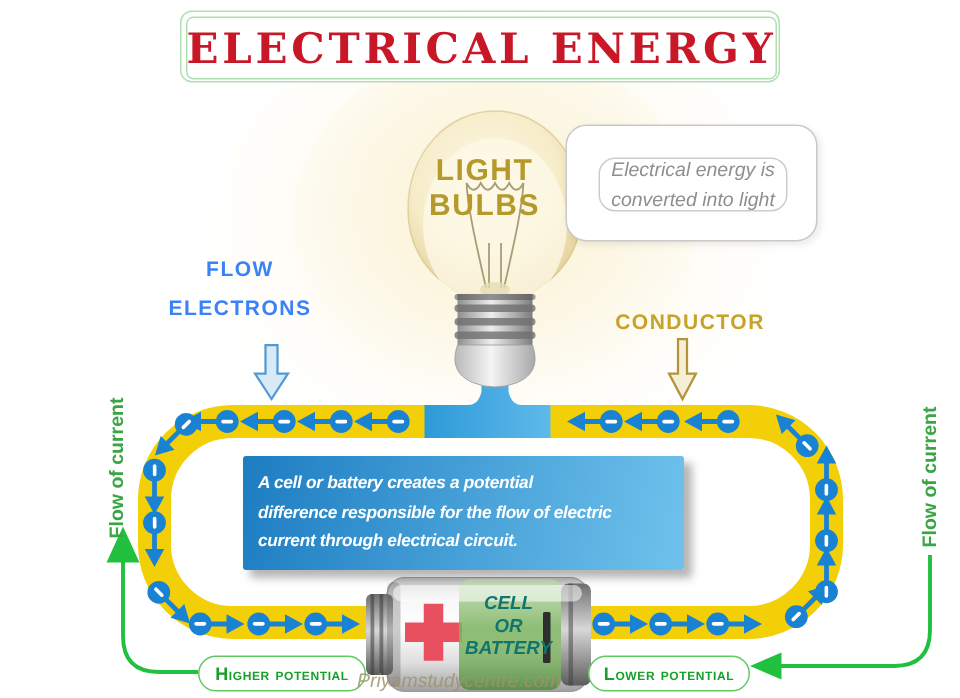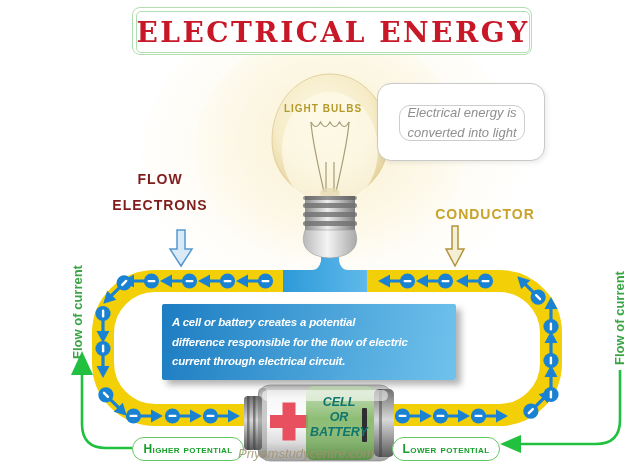--- a/index.html
+++ b/index.html
@@ -1,42 +1,42 @@
 <!DOCTYPE html>
 <html><head>
 <meta charset="utf-8">
 <style>
   html,body{margin:0;padding:0;background:#ffffff;}
   #canvas{position:relative;width:640px;height:465px;background:#ffffff;overflow:hidden;
           font-family:"Liberation Sans",sans-serif;}
   .abs{position:absolute;}
 
   
-  #title-box{left:132px;top:7px;width:400px;height:48px;background:#fff;
+  #title-box{left:120px;top:7px;width:400px;height:48px;background:#fff;
     border:1px solid #b2dfb2;border-radius:8px;padding:3px;box-sizing:border-box;}
   #title-inner{width:100%;height:100%;border:1px solid #b2dfb2;border-radius:5px;
     display:flex;align-items:center;justify-content:center;}
   #title-text{font-family:"DejaVu Serif",serif;font-weight:bold;font-size:28px;
     color:#c81828;letter-spacing:2.5px;white-space:nowrap;}
 
   
   #note-box{left:377px;top:83px;width:168px;height:78px;background:#fff;
     border:1px solid #c9c9c9;border-radius:14px;padding:21px;box-sizing:border-box;
     box-shadow:2px 2px 5px rgba(0,0,0,0.08);}
   #note-inner{width:100%;height:100%;border:1px solid #cdcdcd;border-radius:11px;
     display:flex;flex-direction:column;align-items:center;justify-content:center;}
   .note-line{font-size:13px;font-style:italic;color:#8f8f8f;line-height:20px;white-space:nowrap;}
 
   
   #light-bulbs-label{left:268px;top:103px;width:110px;text-align:center;
-    font-size:10px;font-weight:bold;letter-spacing:1px;color:#b5992a;}
-  #foe-label{left:105px;top:166px;width:110px;text-align:center;color:#7f1d1d;
+    font-size:20px;font-weight:bold;letter-spacing:1px;color:#b5992a;}
+  #foe-label{left:105px;top:166px;width:110px;text-align:center;color:#3b82f6;
     font-size:14px;font-weight:bold;letter-spacing:1px;line-height:26px;}
   #conductor-label{left:405px;top:206px;width:110px;text-align:center;color:#c9a22a;
-    font-size:14px;font-weight:bold;letter-spacing:1px;margin-left:25px;}
+    font-size:14px;font-weight:bold;letter-spacing:1px;}
   .flow-current{width:104px;height:16px;text-align:center;font-size:13px;font-weight:bold;
     color:#3aa545;transform:rotate(-90deg);white-space:nowrap;}
   #flow-current-left{left:26px;top:304px;}
   #flow-current-right{left:568px;top:310px;}
 
   
   #info-box{left:162px;top:304px;width:294px;height:76px;border-radius:2px;
     background:linear-gradient(100deg,#1d7dc2,#6fc2ec);
     box-shadow:5px 5px 6px rgba(70,70,70,0.4);
     padding:9px 10px;box-sizing:border-box;}

